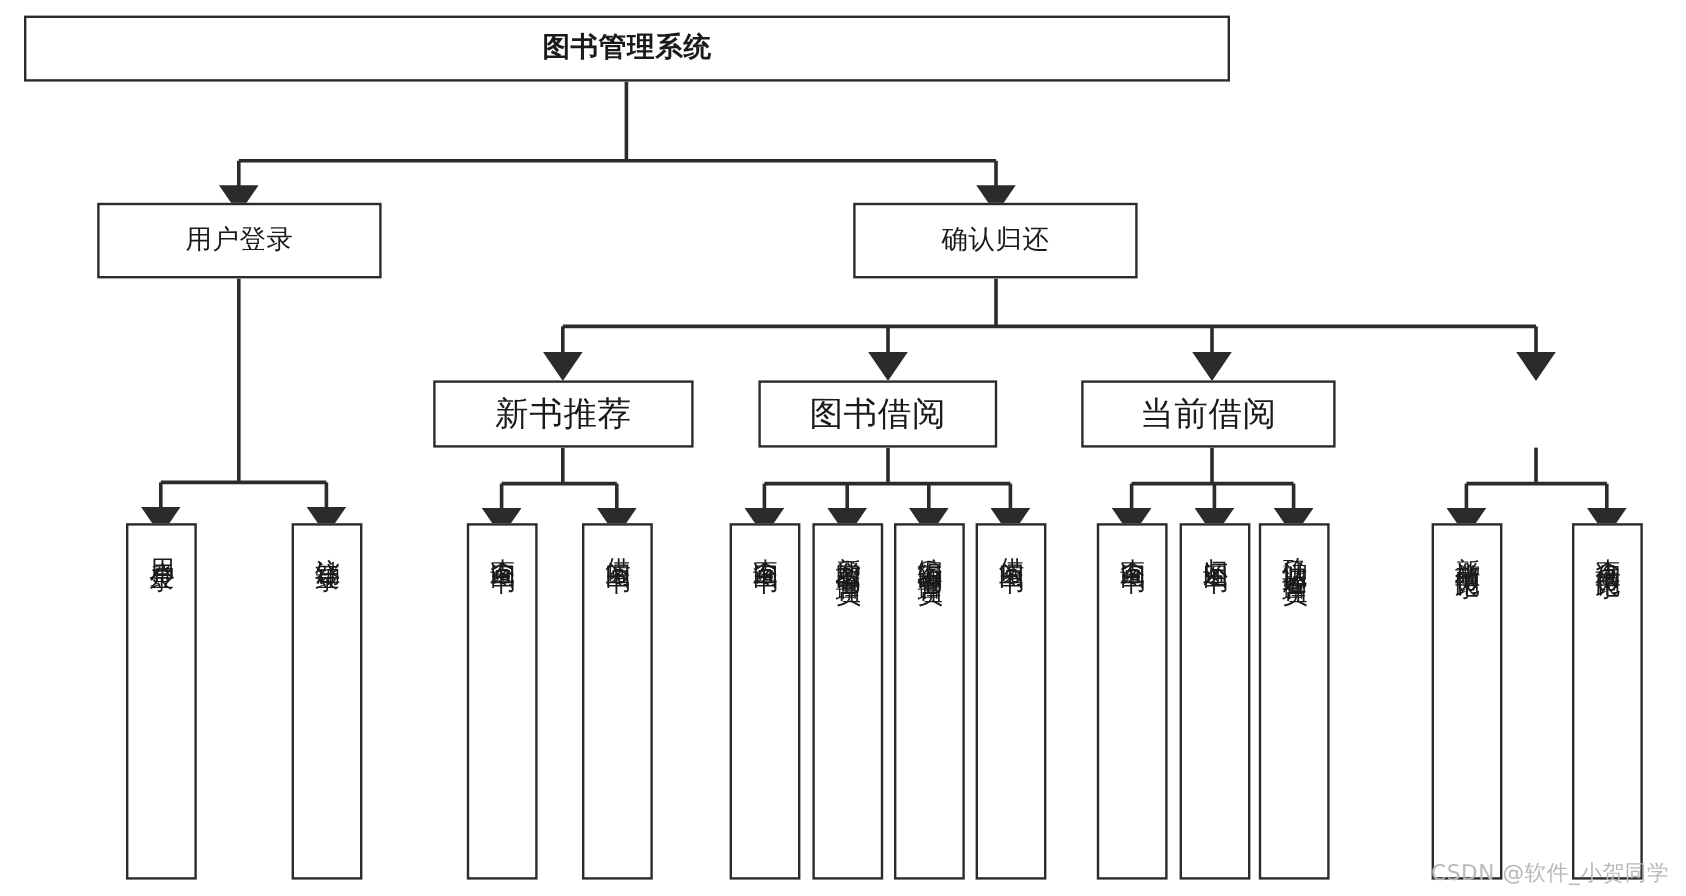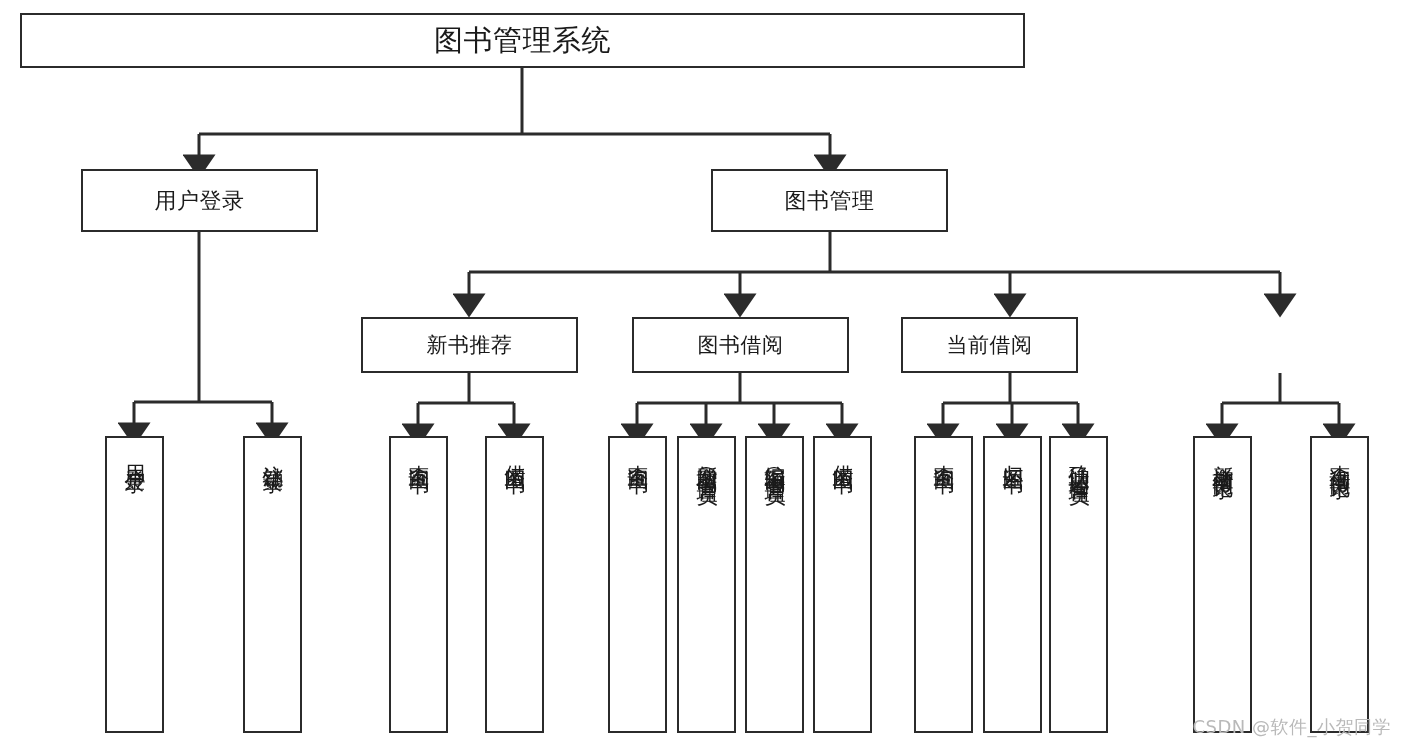--- a/index.html
+++ b/index.html
@@ -35,23 +35,23 @@
     color: #1a1a1a;
     z-index: 2;
   }
   .node-label {
     display: block;
     text-align: center;
     line-height: 1.18;
     letter-spacing: 0.5px;
   }
   
-  .tier-root .node-label { font-size: 29px; }
+  .tier-root .node-label { font-size: 23px; font-weight: bold; }
   .tier-main .node-label { font-size: 22px; }
-  .tier-sub  .node-label { font-size: 21px; }
+  .tier-sub  .node-label { font-size: 28px; }
   
   .tier-leaf {
     align-items: flex-start;
     justify-content: center;
     padding-top: 10px;
   }
   .tier-leaf .node-label {
     writing-mode: vertical-rl;
     text-orientation: upright;
     font-size: 21px;
@@ -127,32 +127,32 @@
 
   <div class="node tier-root" style="left:20px; top:13px; width:1005px; height:55px;">
     <span class="node-label">图书管理系统</span>
   </div>
 
   <div class="node tier-main" style="left:81px; top:169px; width:237px; height:63px;">
     <span class="node-label">用户登录</span>
   </div>
 
   <div class="node tier-main" style="left:711px; top:169px; width:237px; height:63px;">
-    <span class="node-label">图书管理</span>
+    <span class="node-label">确认归还</span>
   </div>
 
   <div class="node tier-sub" style="left:361px; top:317px; width:217px; height:56px;">
     <span class="node-label">新书推荐</span>
   </div>
 
-  <div class="node tier-sub" style="left:632px; top:317px; width:217px; height:56px;">
+  <div class="node tier-sub" style="left:632px; top:317px; width:199px; height:56px;">
     <span class="node-label">图书借阅</span>
   </div>
 
-  <div class="node tier-sub" style="left:901px; top:317px; width:177px; height:56px;">
+  <div class="node tier-sub" style="left:901px; top:317px; width:212px; height:56px;">
     <span class="node-label">当前借阅</span>
   </div>
 
 
   <div class="node tier-leaf" style="left:105px; top:436px; width:59px; height:297px;">
     <span class="node-label">用户登录</span>
   </div>
 
   <div class="node tier-leaf" style="left:243px; top:436px; width:59px; height:297px;">
     <span class="node-label">注销登录</span>

